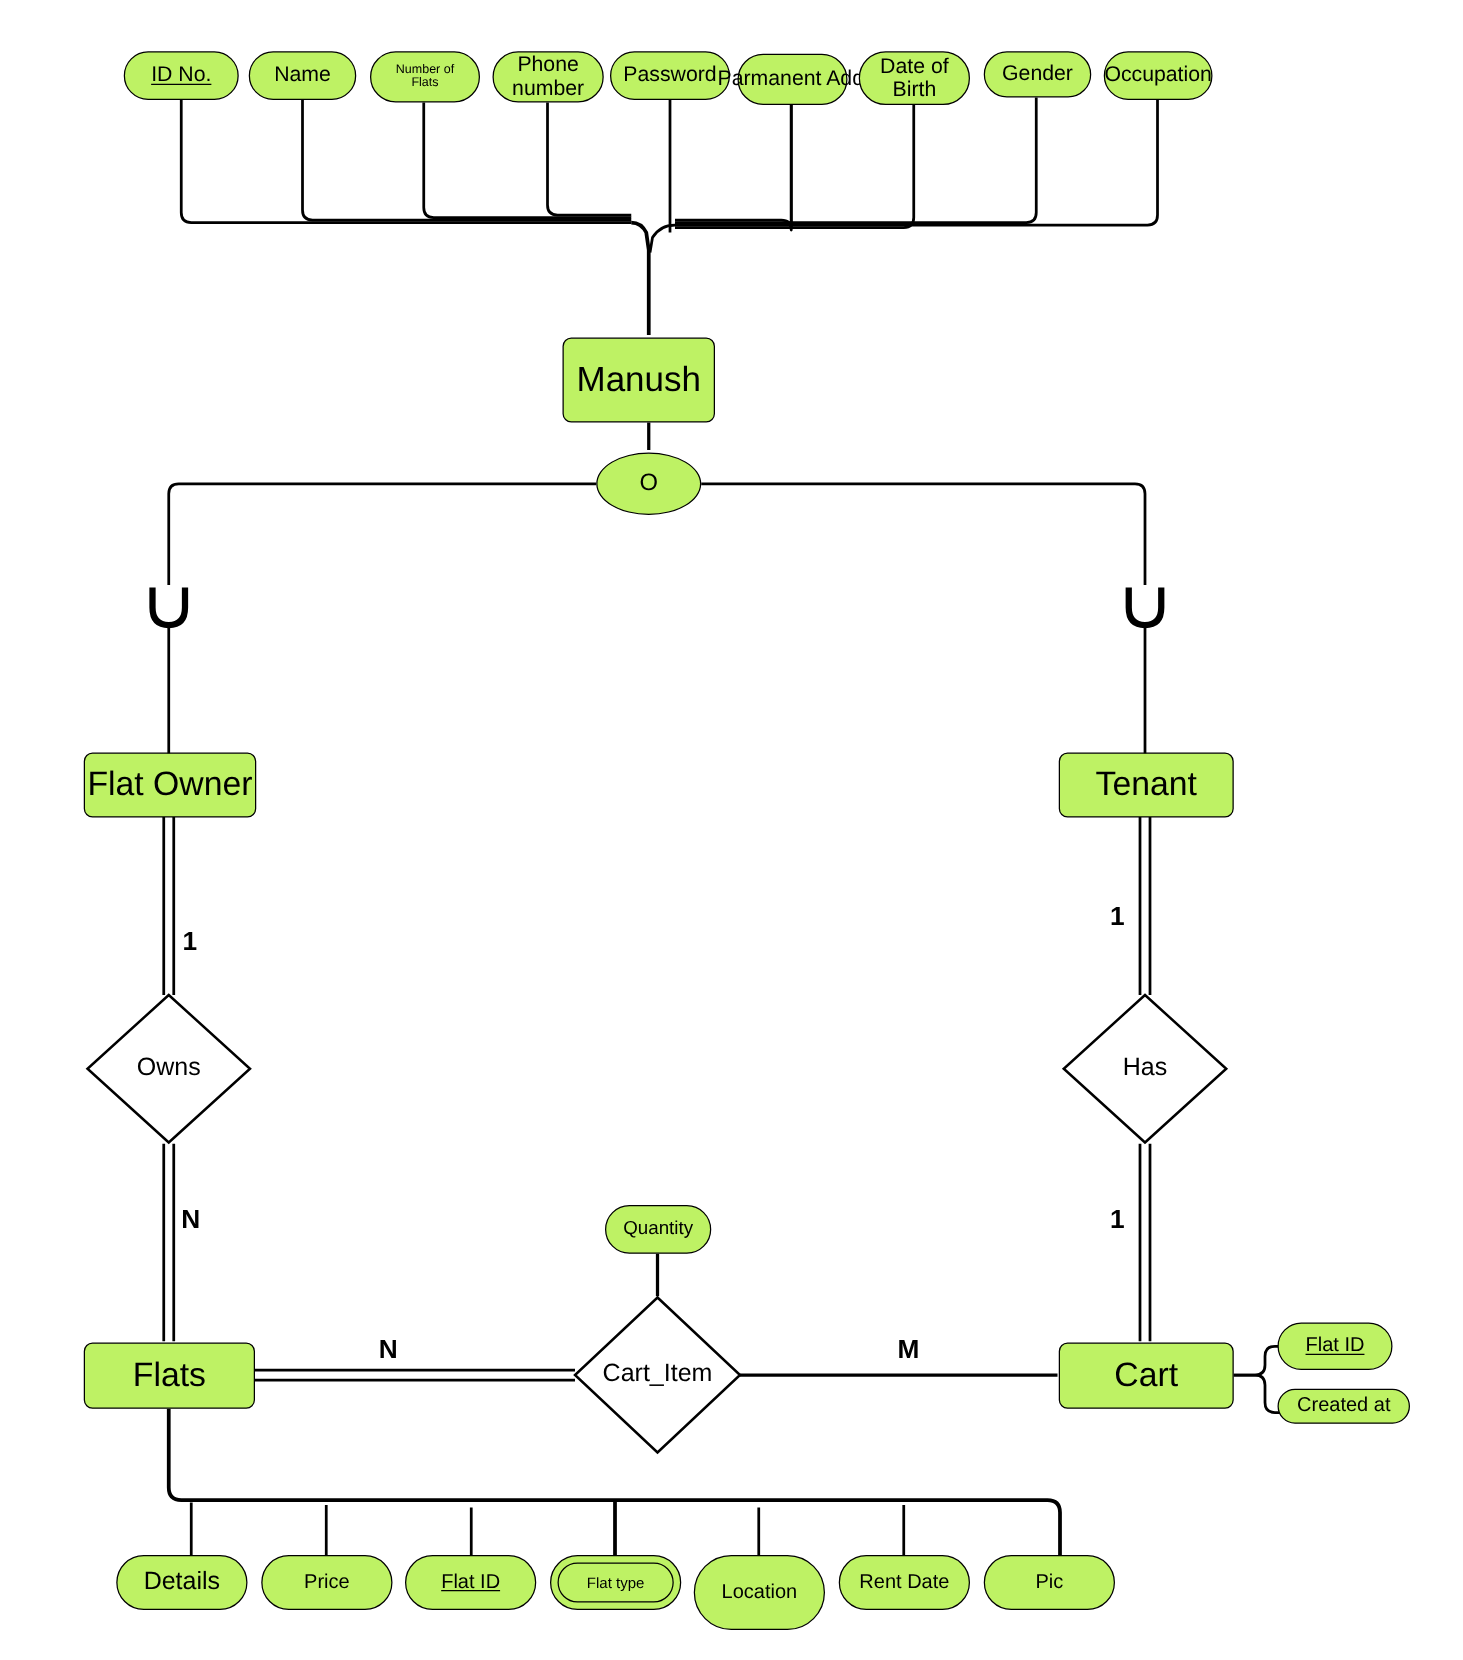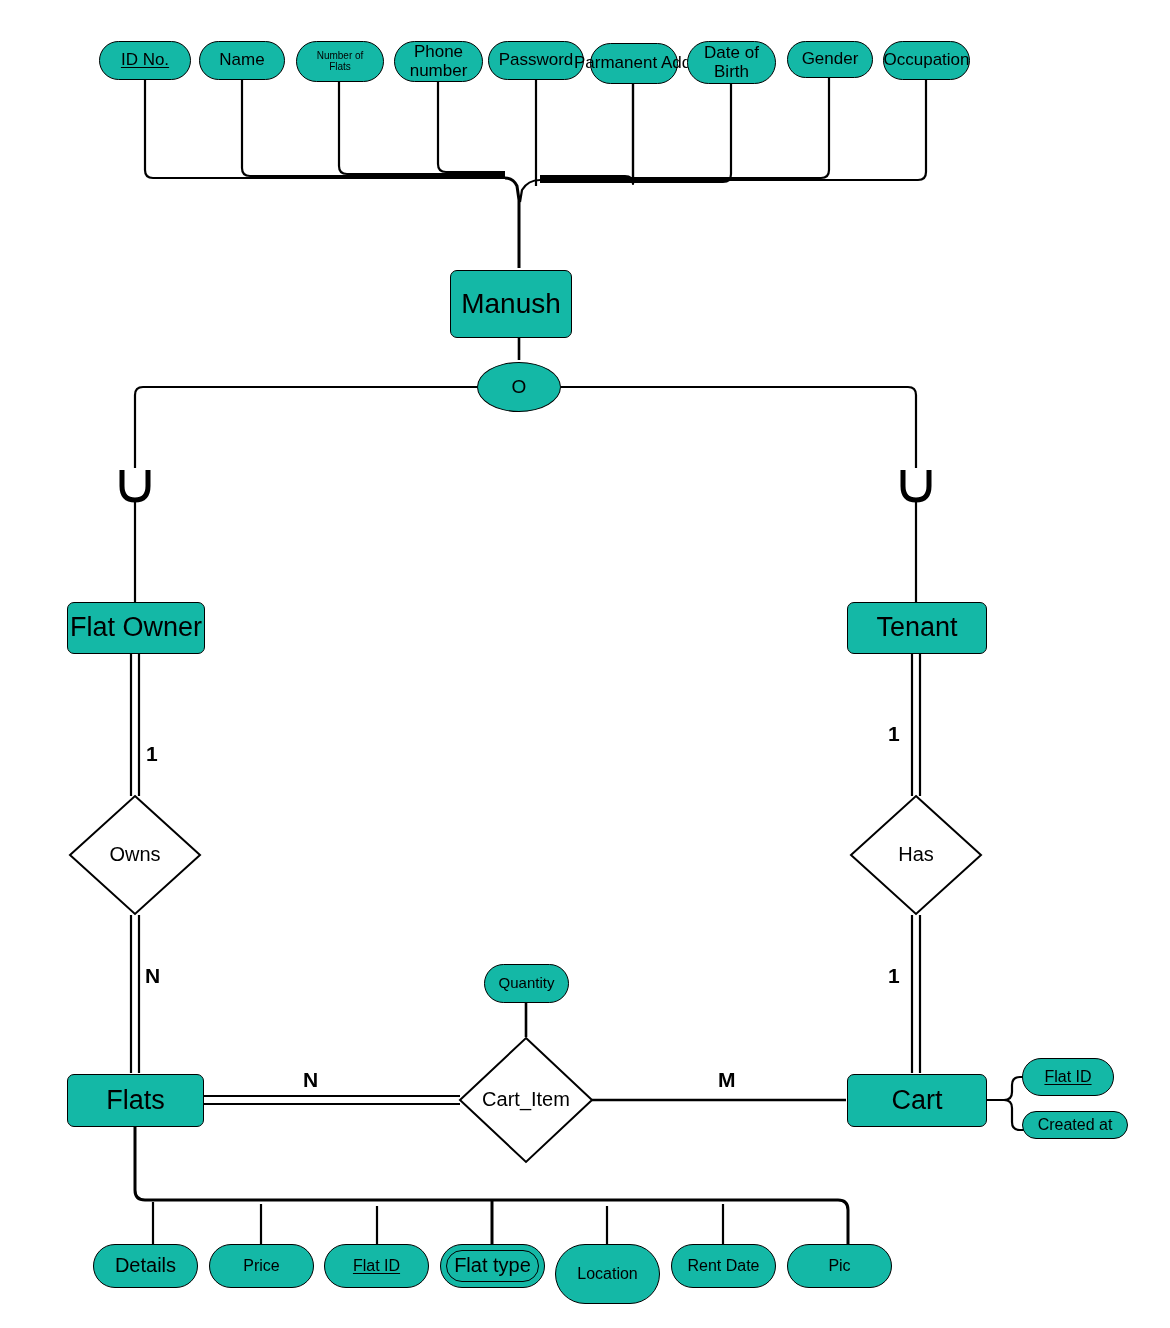--- a/index.html
+++ b/index.html
@@ -27,21 +27,21 @@
     pointer-events: none;
   }
   .node {
     position: absolute;
     box-sizing: border-box;
     display: flex;
     align-items: center;
     justify-content: center;
     text-align: center;
     color: #000000;
-    background: #14b8a6;
+    background: #bef264;
     line-height: 1.08;
     white-space: pre-line;
   }
   
   .attr {
     border: 1.7px solid #000000;
     border-radius: 999px;
     font-size: 17px;
   }
   .attr.small {
@@ -305,21 +305,21 @@
   </div>
 
   <div class="node attr" style="left:209px; top:1244px; width:105px; height:44px; font-size:16px;">
     <span class="label">Price</span>
   </div>
 
   <div class="node attr key" style="left:324px; top:1244px; width:105px; height:44px; font-size:16px;">
     <span class="label">Flat ID</span>
   </div>
 
-  <div class="node attr multi" style="left:440px; top:1244px; width:105px; height:44px; font-size:20px;">
+  <div class="node attr multi" style="left:440px; top:1244px; width:105px; height:44px; font-size:12px;">
     <span class="label">Flat type</span>
   </div>
 
   <div class="node attr" style="left:555px; top:1244px; width:105px; height:60px; font-size:16px;">
     <span class="label">Location</span>
   </div>
 
   <div class="node attr" style="left:671px; top:1244px; width:105px; height:44px; font-size:16px;">
     <span class="label">Rent Date</span>
   </div>

